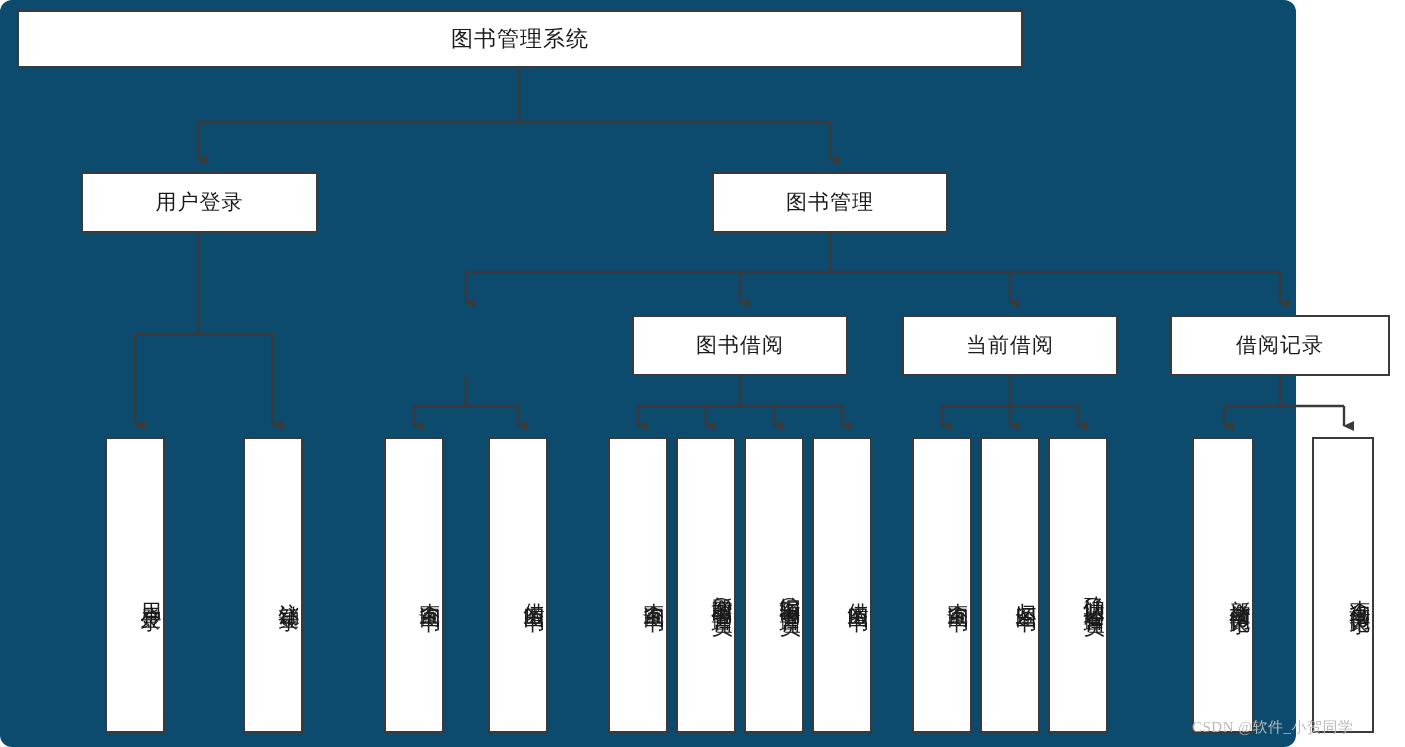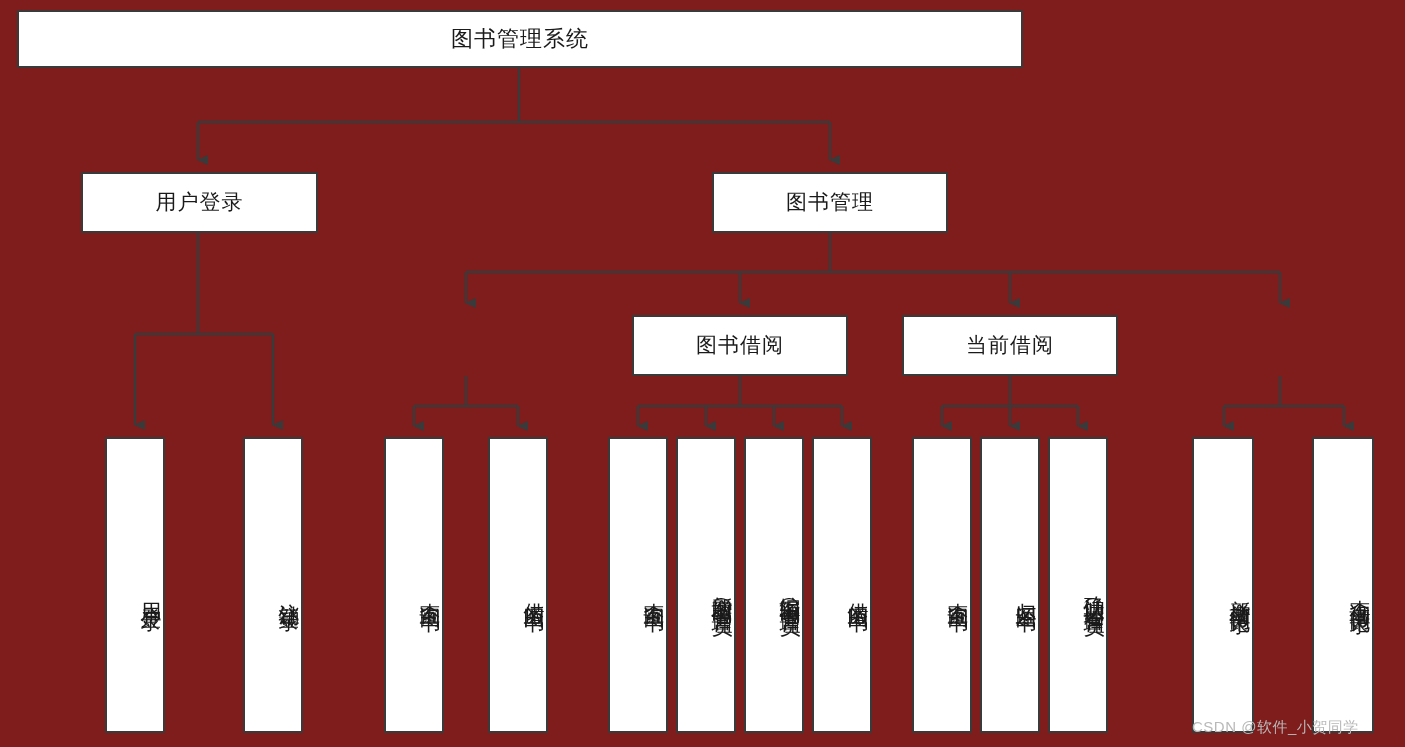--- a/index.html
+++ b/index.html
@@ -1,40 +1,40 @@
 <!DOCTYPE html>
 <html><head>
 <meta charset="utf-8">
 <style>
   html,body{margin:0;padding:0;background:#ffffff;}
   body{
     width:1405px;height:747px;overflow:hidden;
     font-family:"Liberation Sans","DejaVu Sans",sans-serif;
     color:#1a1a1a;
   }
-  #stage{position:relative;width:1405px;height:747px;background:#7f1d1d;}
+  #stage{position:relative;width:1296px;height:747px;background:#0c4a6e;border-radius:12px;}
   svg.wires{position:absolute;left:0;top:0;width:1405px;height:747px;pointer-events:none;}
   .node{
     position:absolute;box-sizing:border-box;
     border:2px solid #3a3a3a;background:#ffffff;
     display:flex;align-items:center;justify-content:center;
     text-align:center;line-height:1.18;
   }
   .node.h{font-size:21px;letter-spacing:1px;}
   .node.root{font-size:22px;letter-spacing:1px;}
   .node.v{
     writing-mode:vertical-rl;text-orientation:upright;
     font-size:21px;letter-spacing:3px;
     align-items:flex-start;justify-content:center;
     padding-top:14px;
   }
   .watermark{
     position:absolute;font-size:15px;color:#b9b9b9;
     letter-spacing:.5px;white-space:nowrap;
-    font-family:Liberation Sans, sans-serif;
+    font-family:Liberation Serif, serif;
   }
 </style>
 </head>
 <body>
 
 <div id="stage">
 
   <svg class="wires" viewBox="0 0 1405 747" xmlns="http://www.w3.org/2000/svg">
     <defs>
       <marker id="ah" markerWidth="10" markerHeight="11" refX="5" refY="10" orient="auto" markerUnits="userSpaceOnUse">
@@ -86,20 +86,21 @@
     </g>
   </svg>
 
   <div class="node root" style="left:17px;top:10px;width:1006px;height:58px;">图书管理系统</div>
 
   <div class="node h" style="left:81px;top:172px;width:237px;height:61px;">用户登录</div>
   <div class="node h" style="left:712px;top:172px;width:236px;height:61px;font-family:Liberation Serif, serif;">图书管理</div>
 
   <div class="node h" style="left:632px;top:315px;width:216px;height:61px;">图书借阅</div>
   <div class="node h" style="left:902px;top:315px;width:216px;height:61px;">当前借阅</div>
+  <div class="node h" style="left:1170px;top:315px;width:220px;height:61px;">借阅记录</div>
 
   <div class="node v" style="left:105px;top:437px;width:60px;height:296px;">用户登录</div>
   <div class="node v" style="left:243px;top:437px;width:60px;height:296px;">注销登录</div>
 
   <div class="node v" style="left:384px;top:437px;width:60px;height:296px;">查询图书</div>
   <div class="node v" style="left:488px;top:437px;width:60px;height:296px;">借阅图书</div>
 
   <div class="node v" style="left:608px;top:437px;width:60px;height:296px;">查询图书</div>
   <div class="node v" style="left:676px;top:437px;width:60px;height:296px;">新增图书（管理员）</div>
   <div class="node v" style="left:744px;top:437px;width:60px;height:296px;">编辑图书（管理员）</div>

